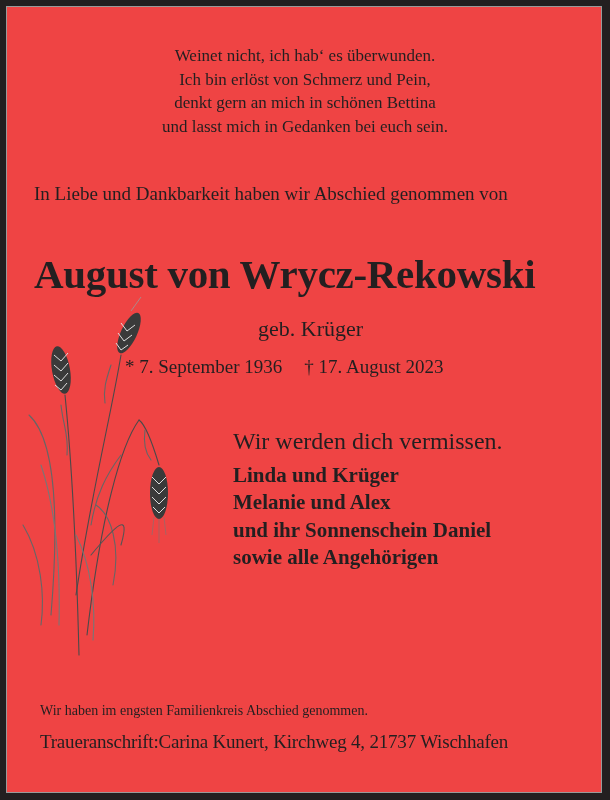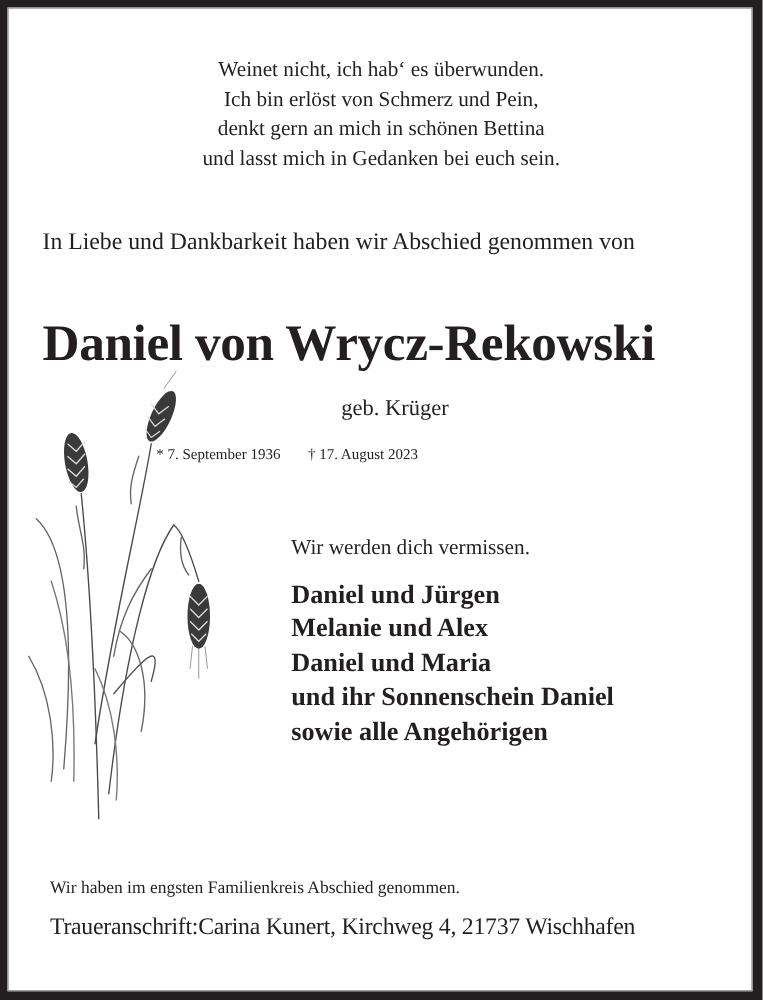--- a/index.html
+++ b/index.html
@@ -1,51 +1,51 @@
 <!DOCTYPE html>
 <html><head>
 <meta charset="utf-8">
 <style>
   html, body { margin: 0; padding: 0; }
   body { width: 610px; height: 800px; background: #231f20; position: relative; overflow: hidden; }
   .card {
     position: absolute; left: 6px; top: 6px; width: 596px; height: 787px;
-    background: #ffffff; border: 1px solid #9a9a9a; box-sizing: border-box;
+    background: #ef4444; border: 1px solid #9a9a9a; box-sizing: border-box;
     font-family: "Liberation Serif", "DejaVu Serif", serif; color: #231f20;
   }
   .abs { position: absolute; white-space: nowrap; }
   .poem { left: 0; width: 596px; top: 37px; text-align: center; font-size: 17px; line-height: 23.5px; }
   .poem div { white-space: nowrap; }
   .intro { left: 27px; top: 176px; font-size: 19px; text-align: center; }
   .name { left: 27px; top: 243px; font-size: 41px; font-weight: bold; letter-spacing: -0.3px; }
-  .born { left: 266px; top: 309px; font-size: 18px; }
-  .dates { left: 118px; top: 349px; font-size: 12px; }
+  .born { left: 251px; top: 309px; font-size: 22px; }
+  .dates { left: 118px; top: 349px; font-size: 19px; }
   .dates .sep { display: inline-block; width: 22px; }
-  .miss { left: 226px; top: 421px; font-size: 17px; }
+  .miss { left: 226px; top: 421px; font-size: 24px; }
   .family { left: 226px; top: 455px; font-size: 21px; font-weight: bold; line-height: 27.4px; }
   .family div { white-space: nowrap; }
   .address { left: 33px; top: 724px; font-size: 19px; letter-spacing: -0.2px; }
   .closing { left: 33px; top: 696px; font-size: 14px; }
   .wheat { position: absolute; left: 14px; top: 288px; width: 200px; height: 380px; }
 </style>
 </head>
 <body>
 
 <div class="card">
 
   <div class="abs poem">
     <div>Weinet nicht, ich hab‘ es überwunden.</div>
     <div>Ich bin erlöst von Schmerz und Pein,</div>
     <div>denkt gern an mich in schönen Bettina</div>
     <div>und lasst mich in Gedanken bei euch sein.</div>
   </div>
 
   <div class="abs intro">In Liebe und Dankbarkeit haben wir Abschied genommen von</div>
 
-  <div class="abs name">Daniel von Wrycz-Rekowski</div>
+  <div class="abs name">August von Wrycz-Rekowski</div>
 
   <svg class="wheat" viewBox="0 0 200 380">
     <g fill="none" stroke="#4a4a4a" stroke-width="1.1" stroke-linecap="round">
 
       <path d="M44 100 C50 160 55 240 58 360"></path>
       <path d="M100 60 C90 120 70 200 55 300"></path>
       <path d="M118 125 C100 150 80 220 66 340"></path>
       <path d="M118 125 C125 130 132 150 138 170"></path>
 
       <path d="M8 120 C30 140 40 200 30 320" stroke="#666"></path>
@@ -98,23 +98,22 @@
 
   <div class="abs born">geb. Krüger</div>
 
   <div class="abs dates">
     <span>* 7. September 1936</span><span class="sep"></span><span>† 17. August 2023</span>
   </div>
 
   <div class="abs miss">Wir werden dich vermissen.</div>
 
   <div class="abs family">
-    <div>Daniel und Jürgen</div>
+    <div>Linda und Krüger</div>
     <div>Melanie und Alex</div>
-    <div>Daniel und Maria</div>
     <div>und ihr Sonnenschein Daniel</div>
     <div>sowie alle Angehörigen</div>
   </div>
 
   <div class="abs address">Traueranschrift:Carina Kunert, Kirchweg 4, 21737 Wischhafen</div>
 
   <div class="abs closing">Wir haben im engsten Familienkreis Abschied genommen.</div>
 </div>
 
 </body></html>

